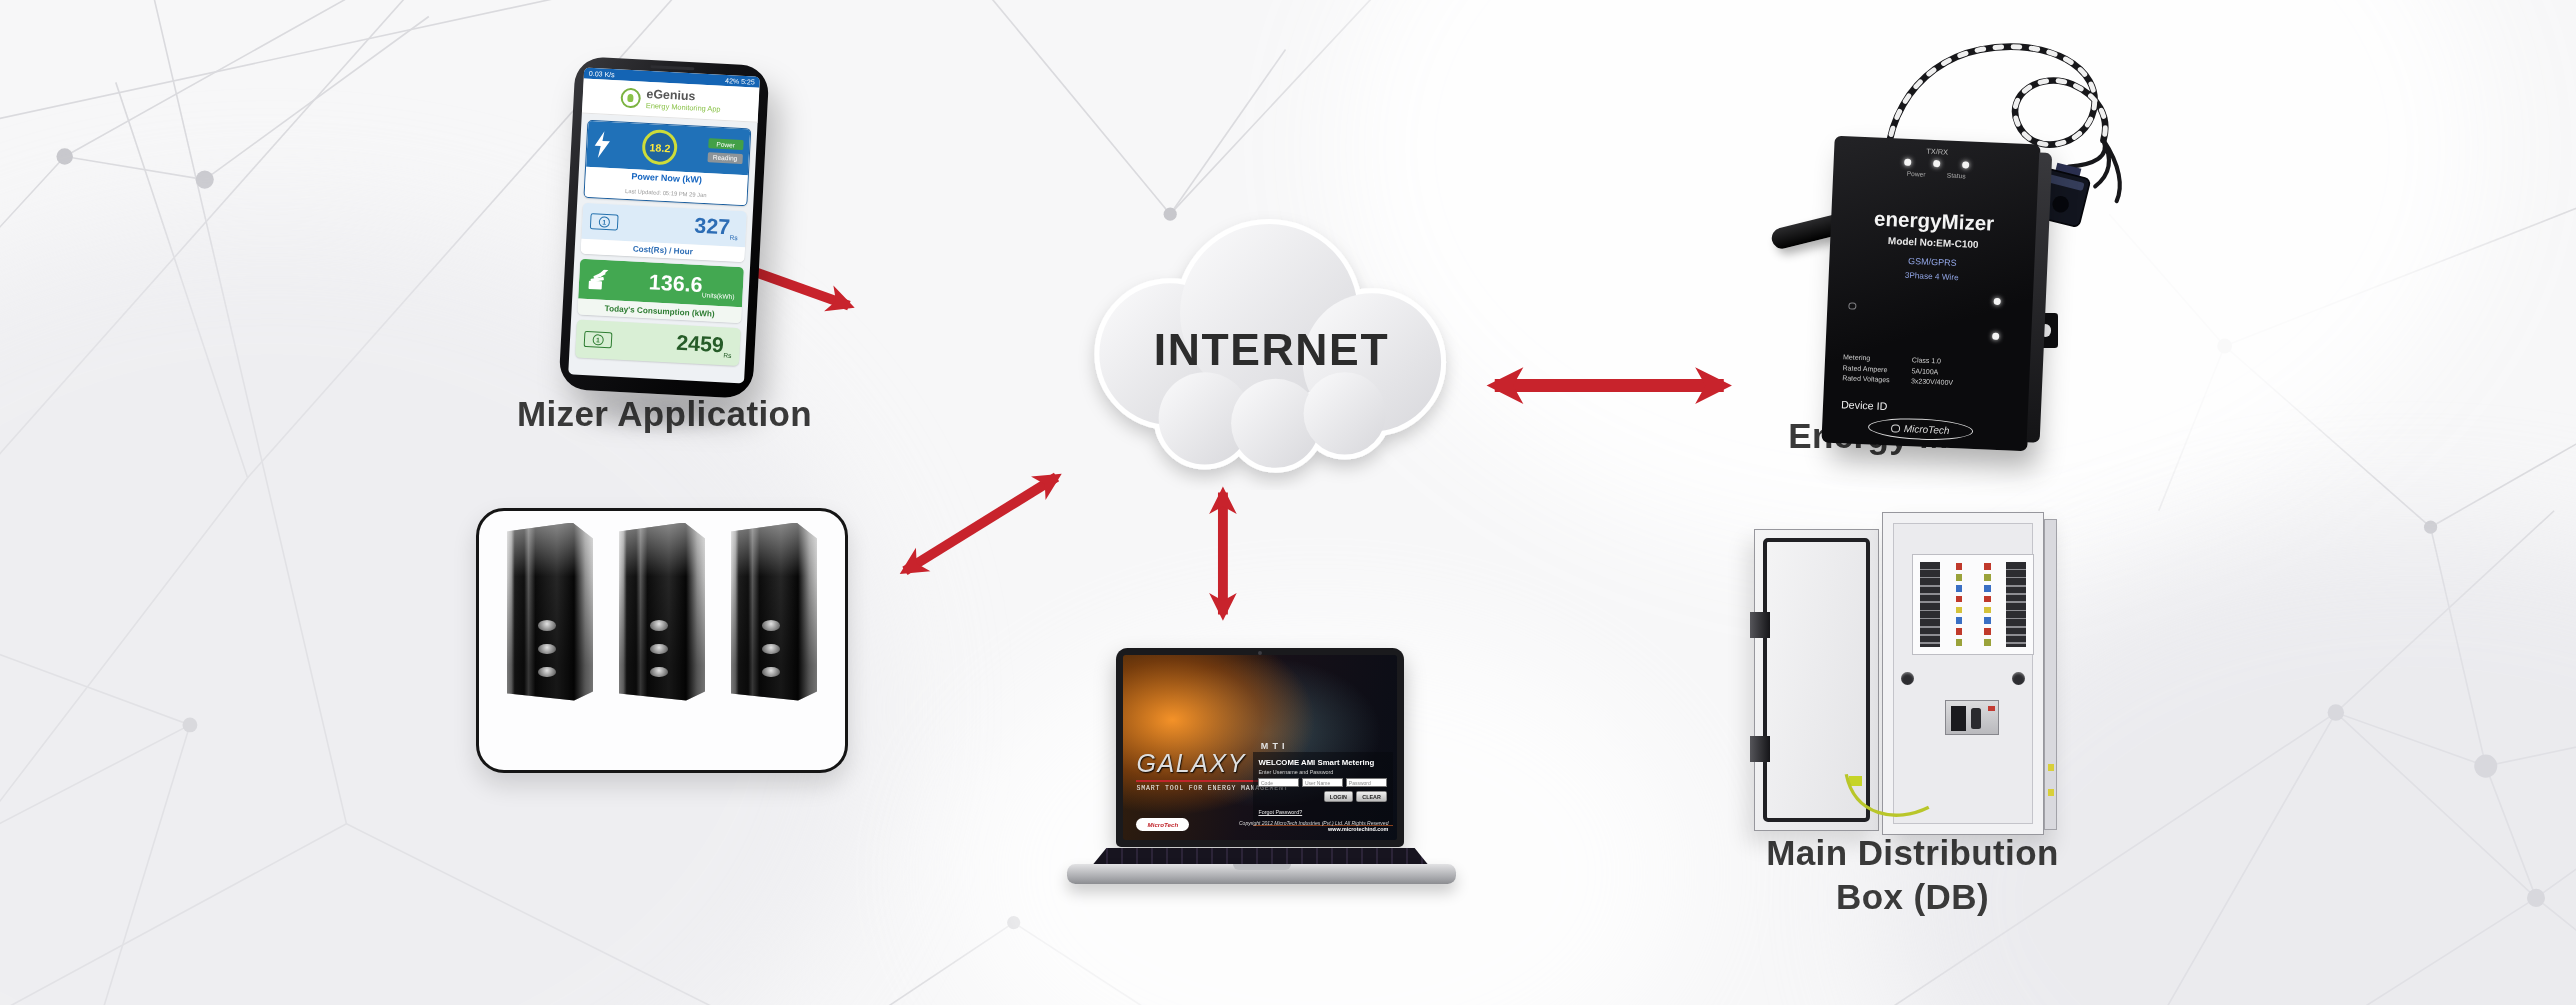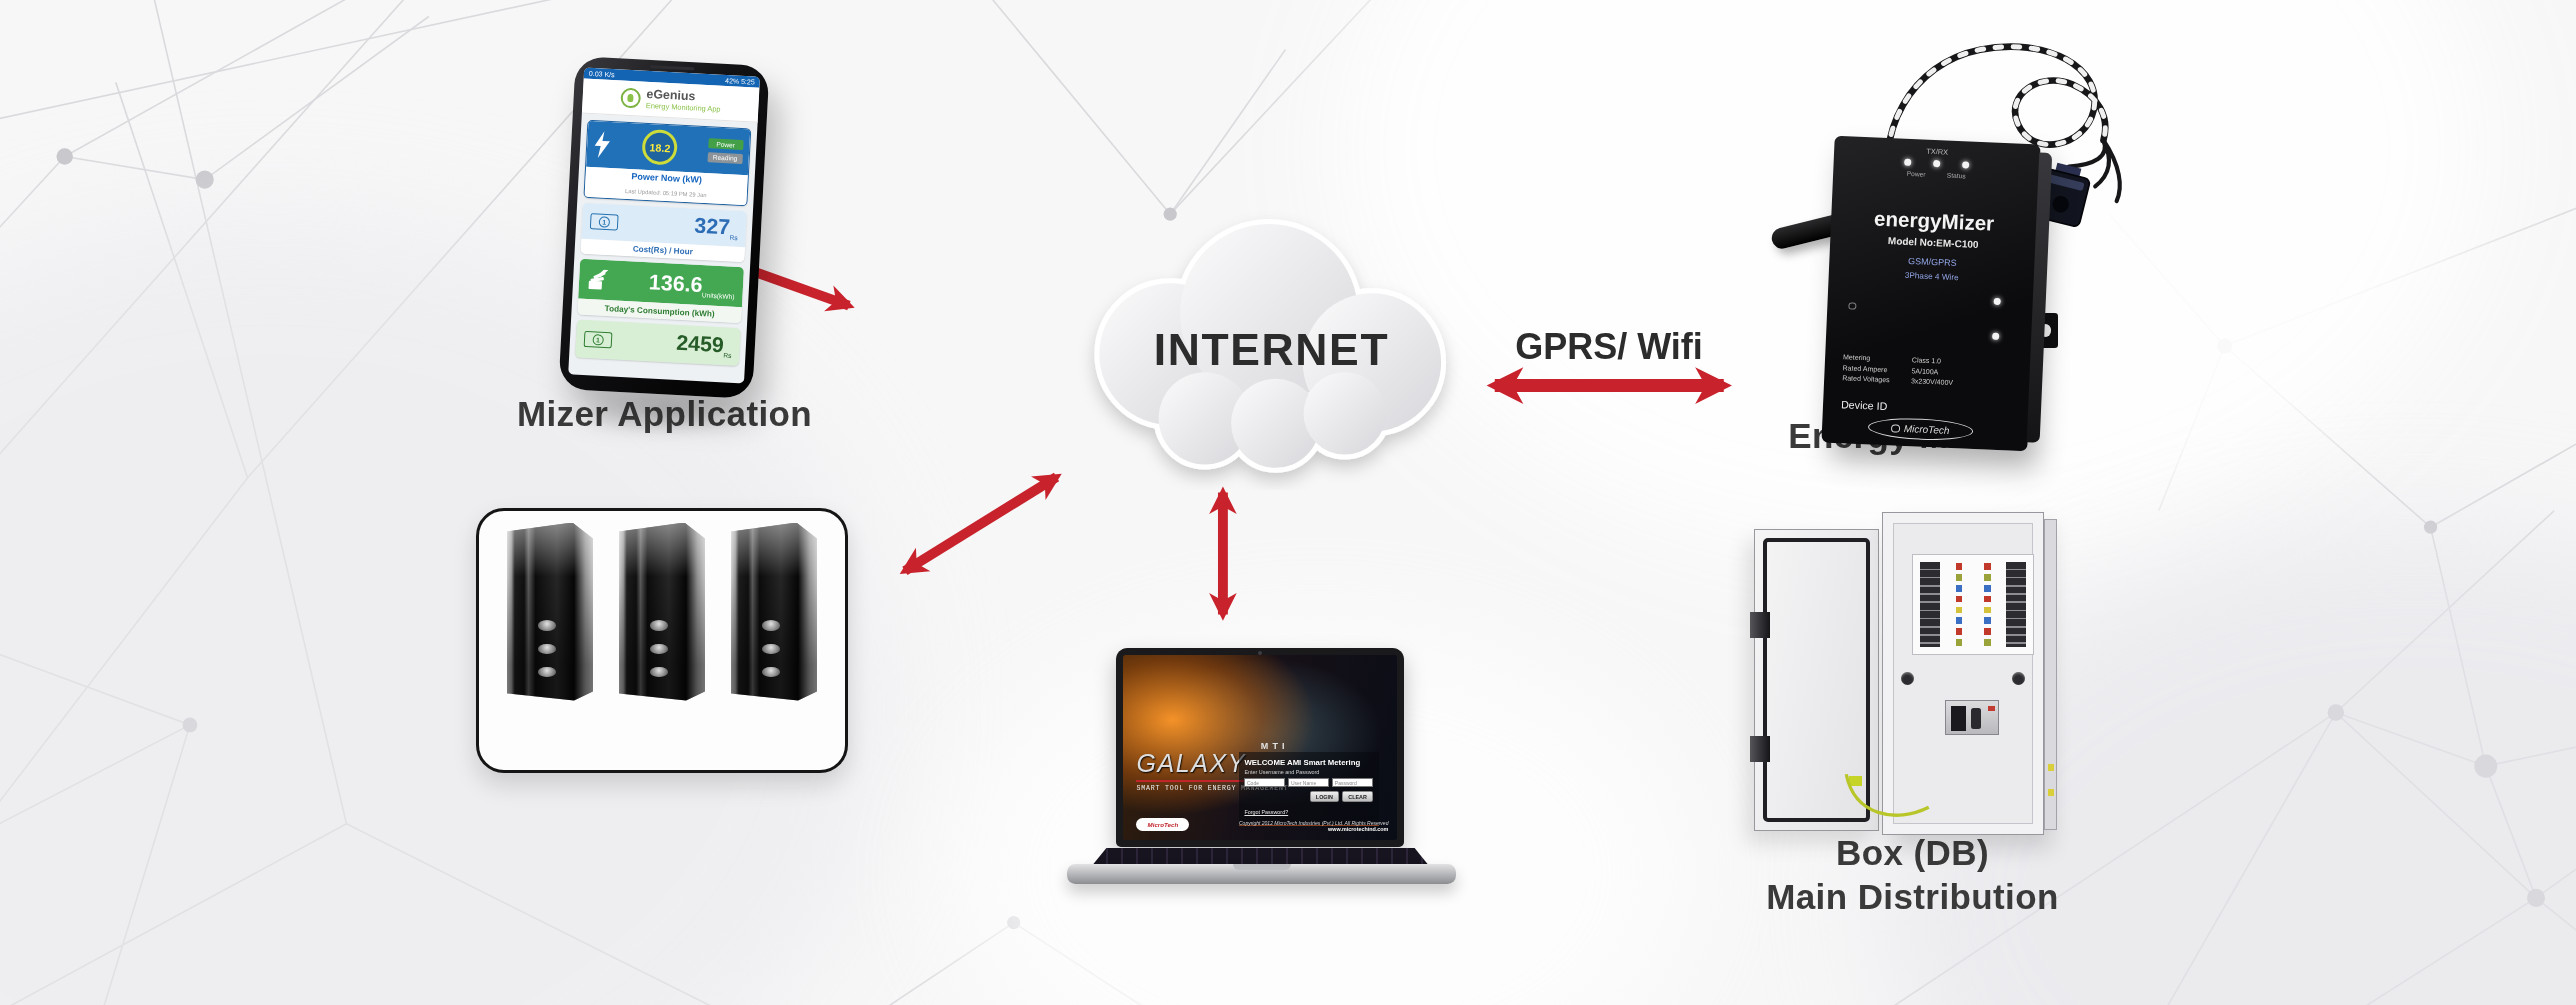--- a/index.html
+++ b/index.html
@@ -158,21 +158,21 @@
       linear-gradient(105deg,#35200b 0%,#161018 50%,#090d16 100%);
     color:#fff;}
   .lp-brand{position:absolute;left:13px;top:86px;}
   .lp-brand .mti{font-size:9px;letter-spacing:4.1px;color:#e3e3e3;font-weight:700;text-align:right;}
   .lp-brand .gal{font-size:25px;font-style:italic;font-weight:400;color:#dedede;
     text-shadow:0.8px 0.8px 1.6px #000;letter-spacing:1.6px;line-height:1;}
   .lp-brand .line{width:129px;height:2.5px;background:#c0252b;margin:3.3px 0 2.5px;}
   .lp-brand .tag{font-family:"Liberation Mono",monospace;font-size:6.6px;color:#f2f2f2;letter-spacing:0.8px;}
   .lp-mlogo{position:absolute;left:13px;bottom:8.2px;width:53px;height:13px;background:#fff;border-radius:6.6px;
     display:flex;align-items:center;justify-content:center;font-size:6.2px;color:#c0252b;font-weight:700;font-style:italic;}
-  .lp-login{position:absolute;right:18px;top:97px;width:140px;background:rgba(8,10,14,.55);
+  .lp-login{position:absolute;right:4px;top:97px;width:140px;background:rgba(8,10,14,.55);
     border-bottom:1.6px solid rgba(205,92,35,.65);padding:5.8px 5.8px 7.4px;}
   .lp-login h4{margin:0;font-size:7.8px;}
   .lp-login p{margin:1.6px 0 3.3px;font-size:5.4px;color:#cfcfcf;}
   .lp-fields{display:flex;gap:3.3px;}
   .lp-field{flex:1;height:9px;background:#fff;color:#8a8a8a;font-size:5px;line-height:9px;
     padding:0 1.6px;border:0.8px solid #777;}
   .lp-btns{display:flex;gap:3.3px;justify-content:flex-end;margin-top:4.1px;}
   .lp-btn{font-size:5.4px;padding:1.6px 5px;background:linear-gradient(#efefef,#bdbdbd);color:#222;
     border:0.8px solid #888;border-radius:1.6px;font-weight:700;}
   .lp-forgot{font-size:5.4px;color:#e4e4e4;text-decoration:underline;margin-top:4.1px;display:inline-block;}
@@ -265,21 +265,20 @@
       <circle cx="130" cy="175" r="86"></circle>
         <circle cx="250" cy="125" r="108"></circle>
       <circle cx="375" cy="185" r="84"></circle>
         <circle cx="172" cy="253" r="56"></circle>
       <circle cx="258" cy="259" r="54"></circle>
         <circle cx="342" cy="247" r="50"></circle>
     </g>
     <text x="253" y="188" text-anchor="middle" font-size="54" font-weight="700" fill="#2c2c2c" font-family="Liberation Sans, sans-serif" letter-spacing="2">INTERNET</text>
   </svg>
 
-  <div class="gprs-label">GPRS/ Wifi</div>
 
   <div class="phone">
     <div class="speaker"></div>
     <div class="screen">
       <div class="statusbar">
         <span>0.03 K/s</span>
         <span>42% 5:25</span>
       </div>
       <div class="app-header">
         <span class="logo-ring">
@@ -479,22 +478,22 @@
             <span class="rd"></span>
         </div>
       </div>
     </div>
     <div class="db-side">
       <i style="bottom:33px"></i>
         <i style="bottom:58px"></i>
     </div>
   </div>
   <div class="big-label" style="left:1698px;top:831px;line-height:44px">
+    <div>Main Distribution</div>
     <div>Box (DB)</div>
-    <div>Main Distribution</div>
   </div>
 
   <div class="laptop">
     <div class="lp-screen">
       <span class="lp-cam"></span>
       <div class="lp-inner">
         <div class="lp-brand">
           <div class="mti">MTI</div>
           <div class="gal">GALAXY</div>
           <div class="line"></div>

